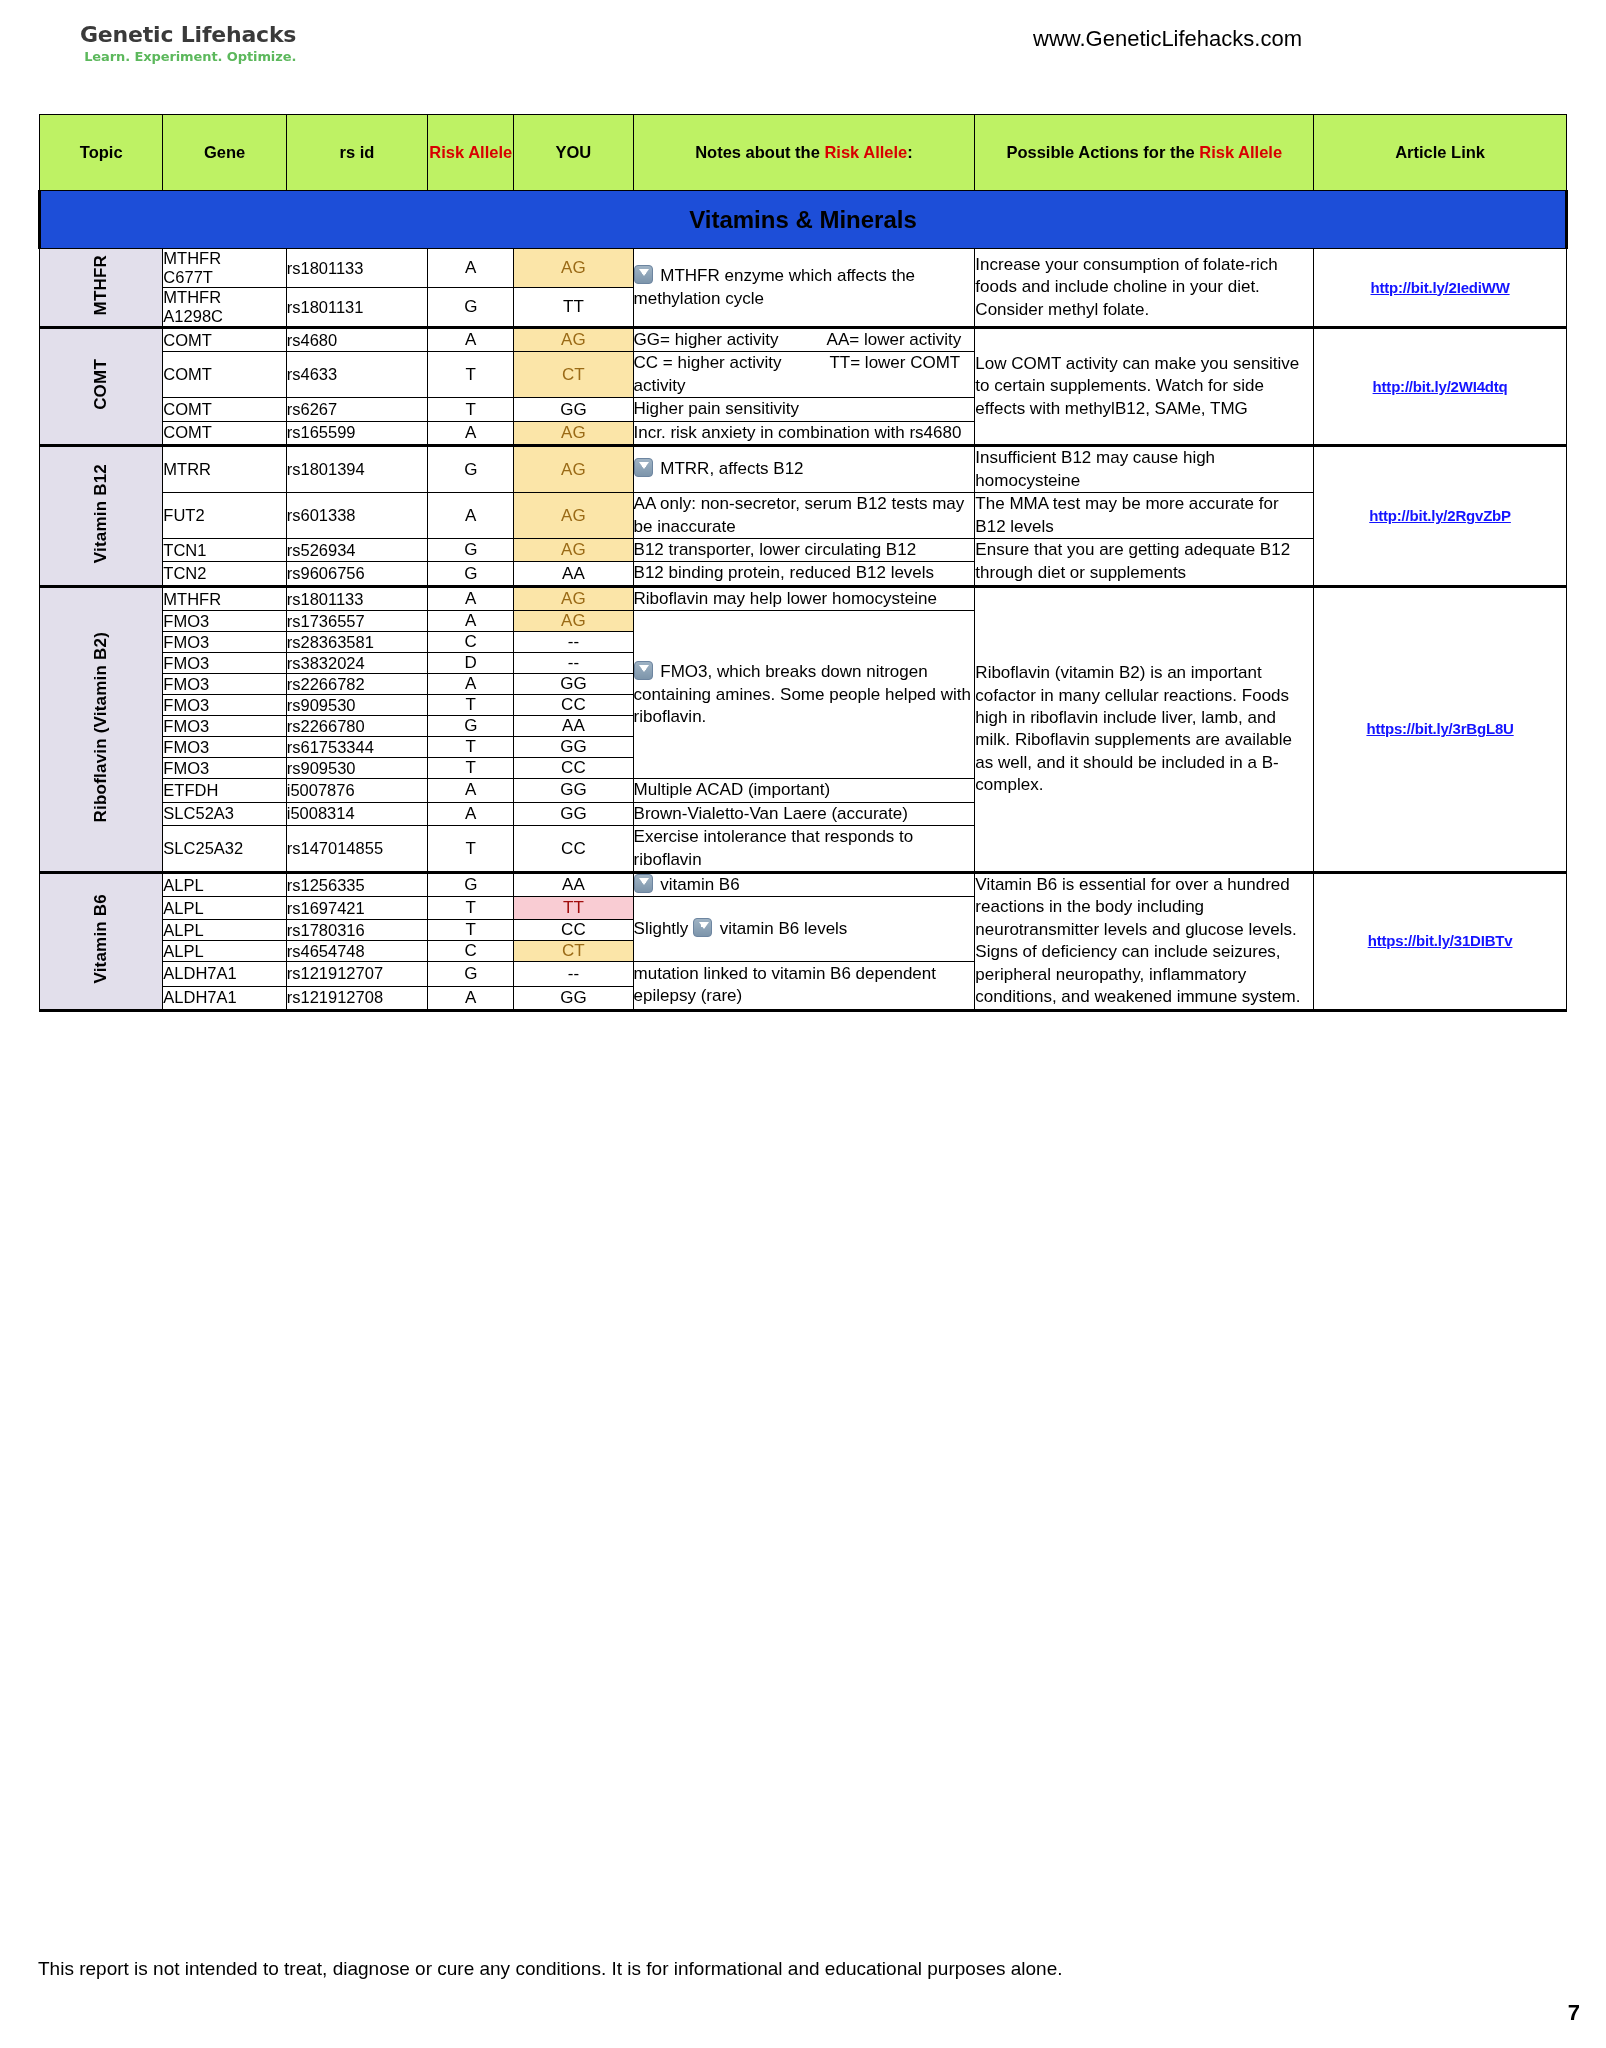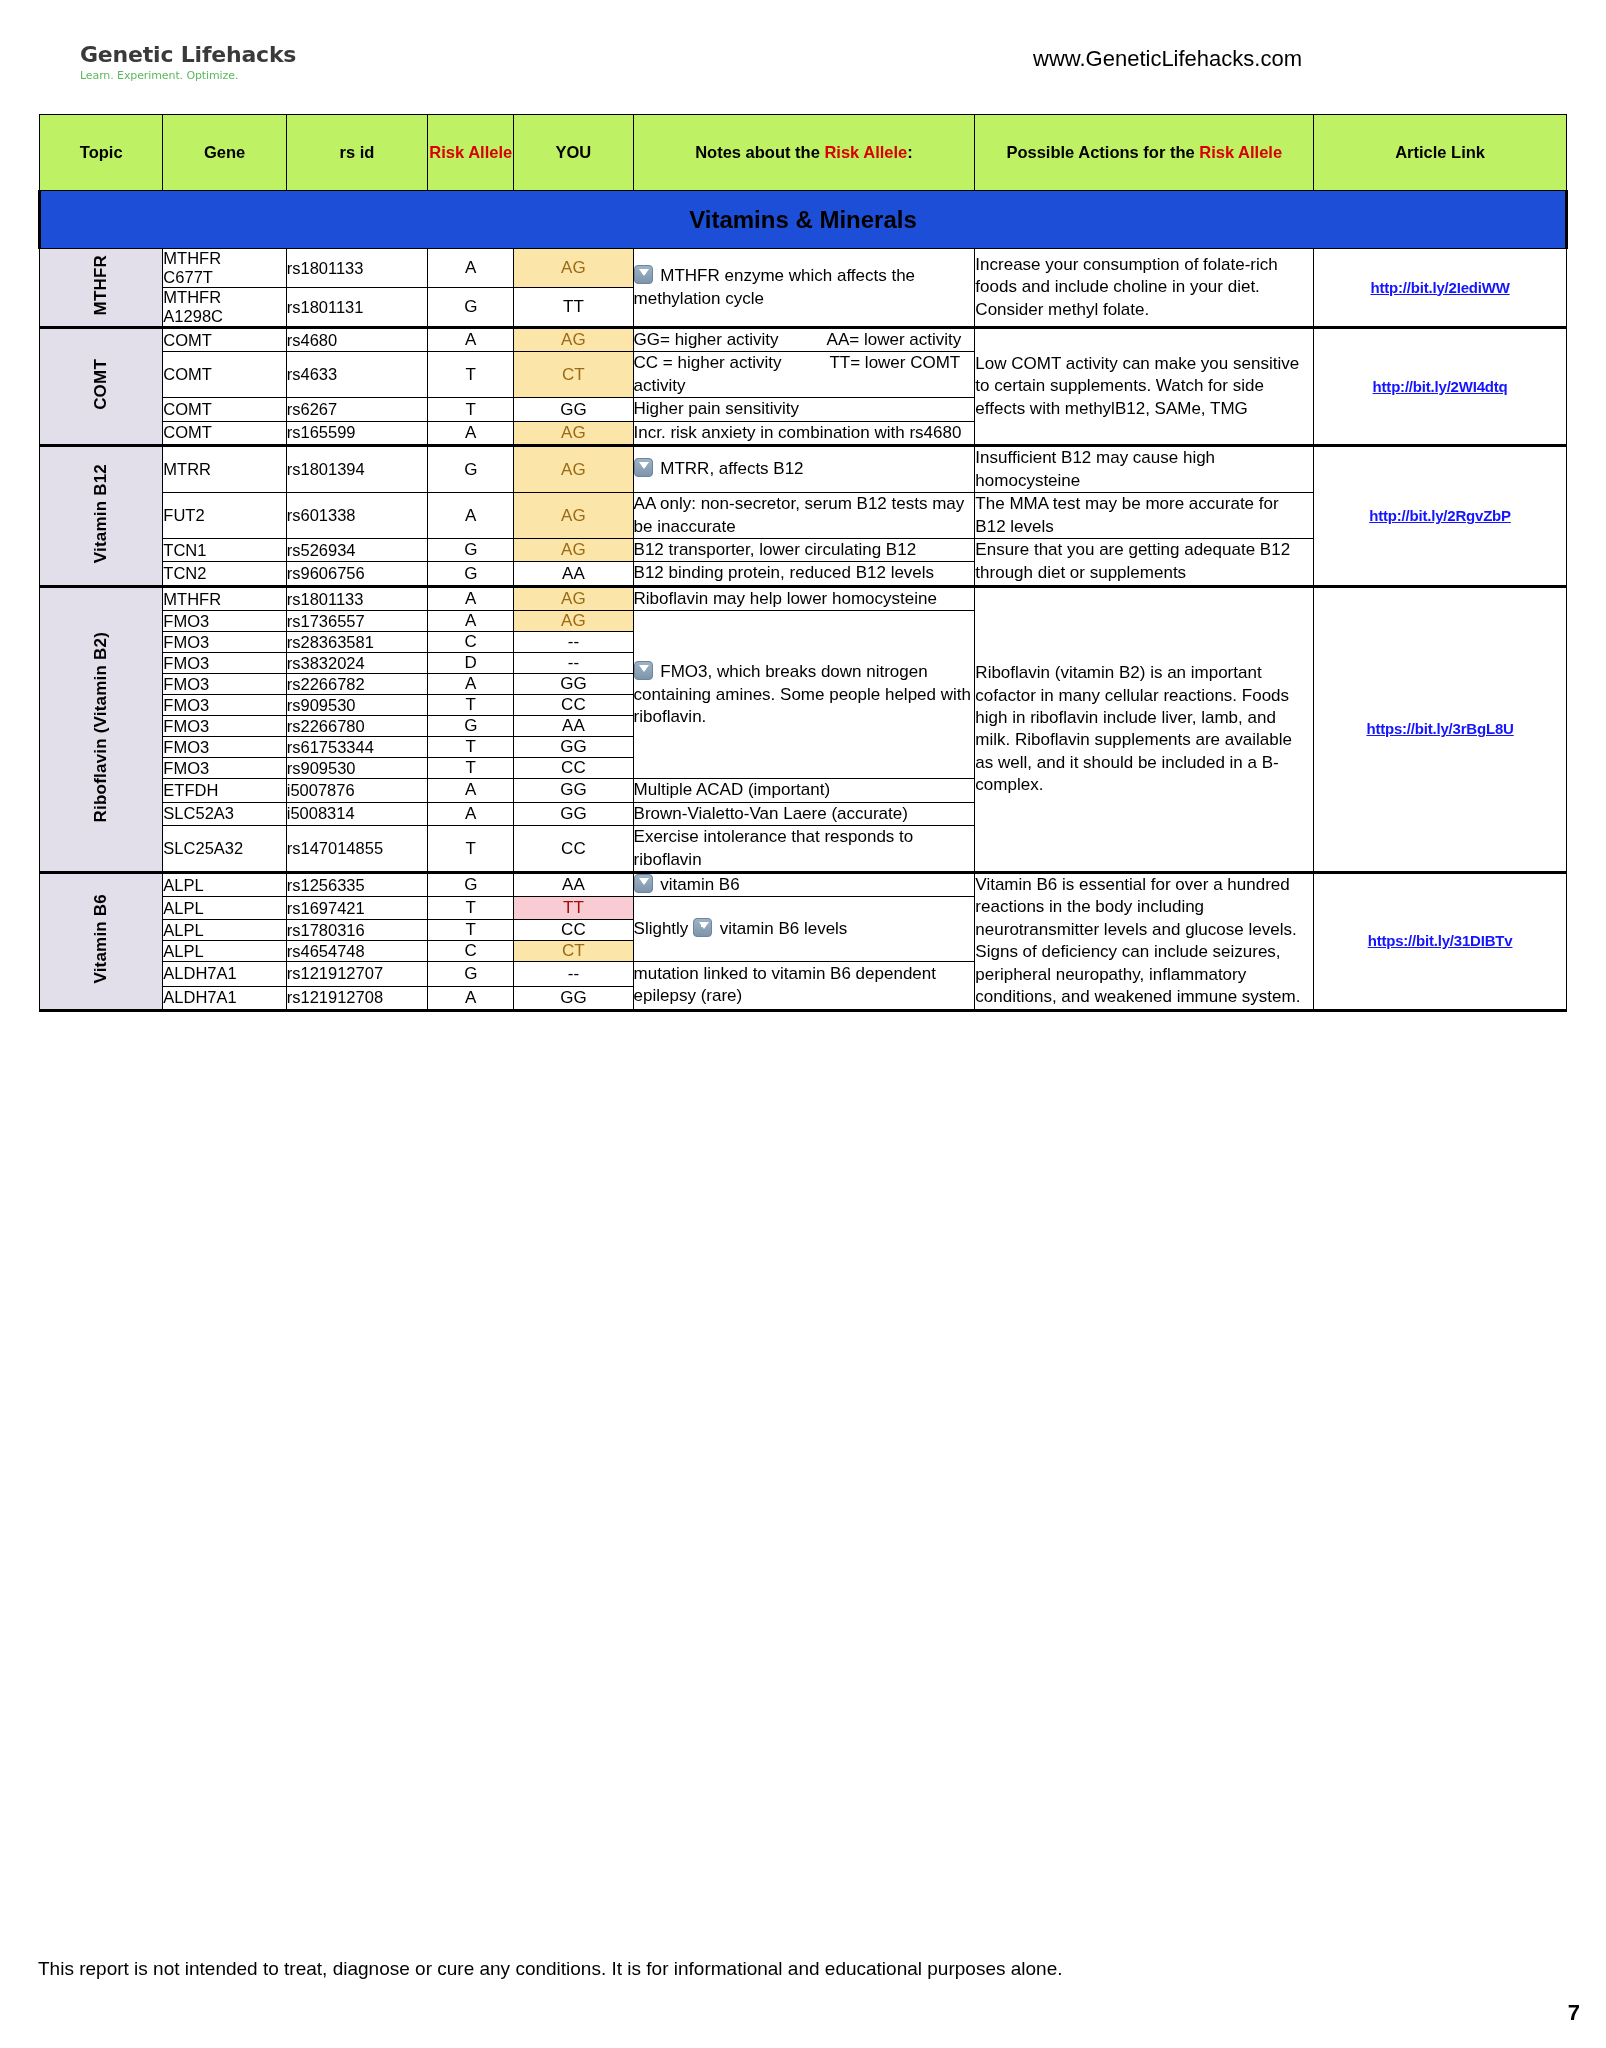--- a/index.html
+++ b/index.html
@@ -8,30 +8,30 @@
     width:1606px; height:2048px;
     background:#ffffff;
     font-family:"Liberation Sans", sans-serif;
     color:#000;
     position:relative;
   }
   .page { position:relative; width:1606px; height:2048px; padding:0; }
 
   
   .pagehead {
-    position:absolute; top:22px; left:0; width:1324px; height:60px;margin-top:20px;
+    position:absolute; top:22px; left:0; width:1324px; height:60px;
   }
   .logo { position:absolute; left:80px; top:0px; }
   .logo-main {
     font-size:22px; font-weight:bold; color:#3a3a3a; letter-spacing:-0.2px;
     font-family:"DejaVu Sans", sans-serif;
   }
   .logo-sub {
-    font-size:11px; font-weight:normal; color:#5cb85c; margin-top:2px;
-    text-align:left; font-family:"DejaVu Sans", sans-serif;
+    font-size:13px; font-weight:bold; color:#5cb85c; margin-top:2px;
+    text-align:right; font-family:"DejaVu Sans", sans-serif;
     letter-spacing:-0.1px;
   }
   .site-url {
     position:absolute; right:22px; top:4px;
     font-size:22px; color:#000;
   }
 
   
   table.report {
     position:absolute; left:38px; top:114px;

